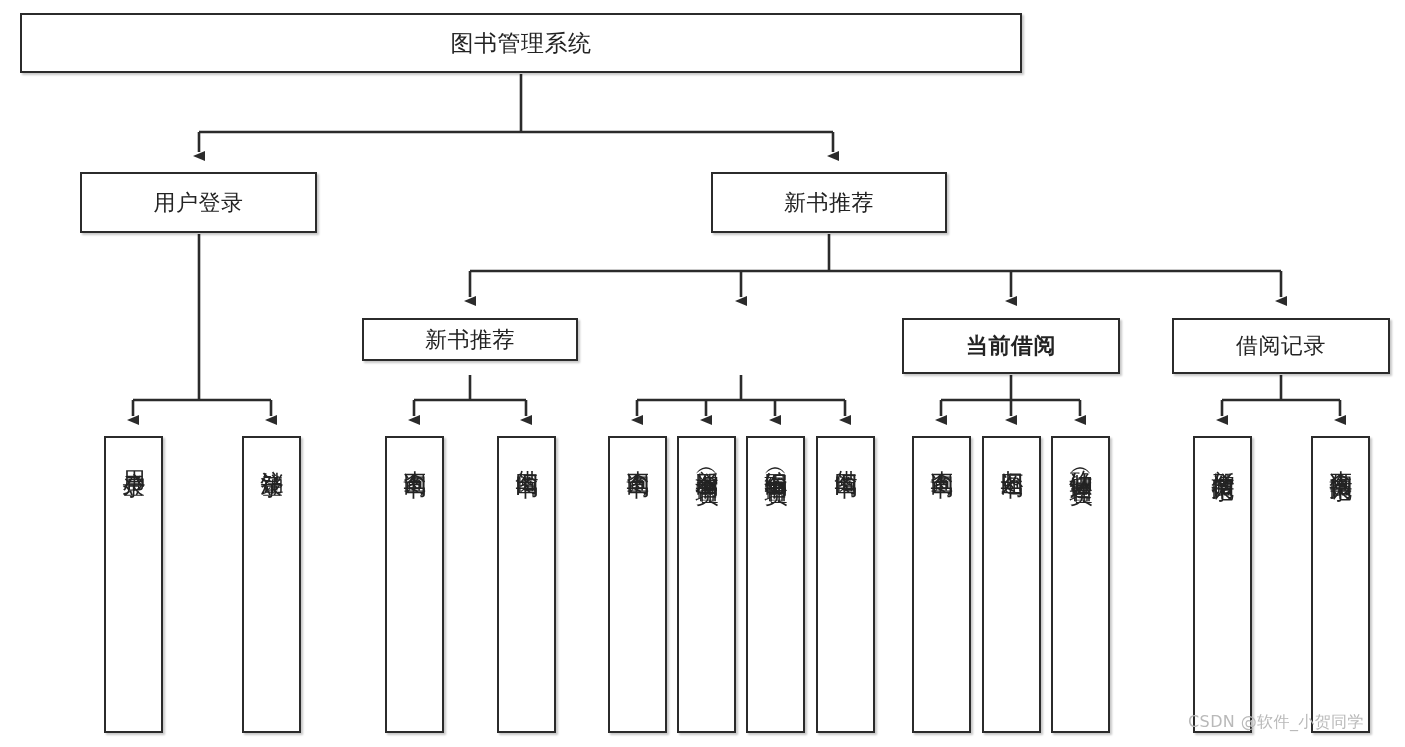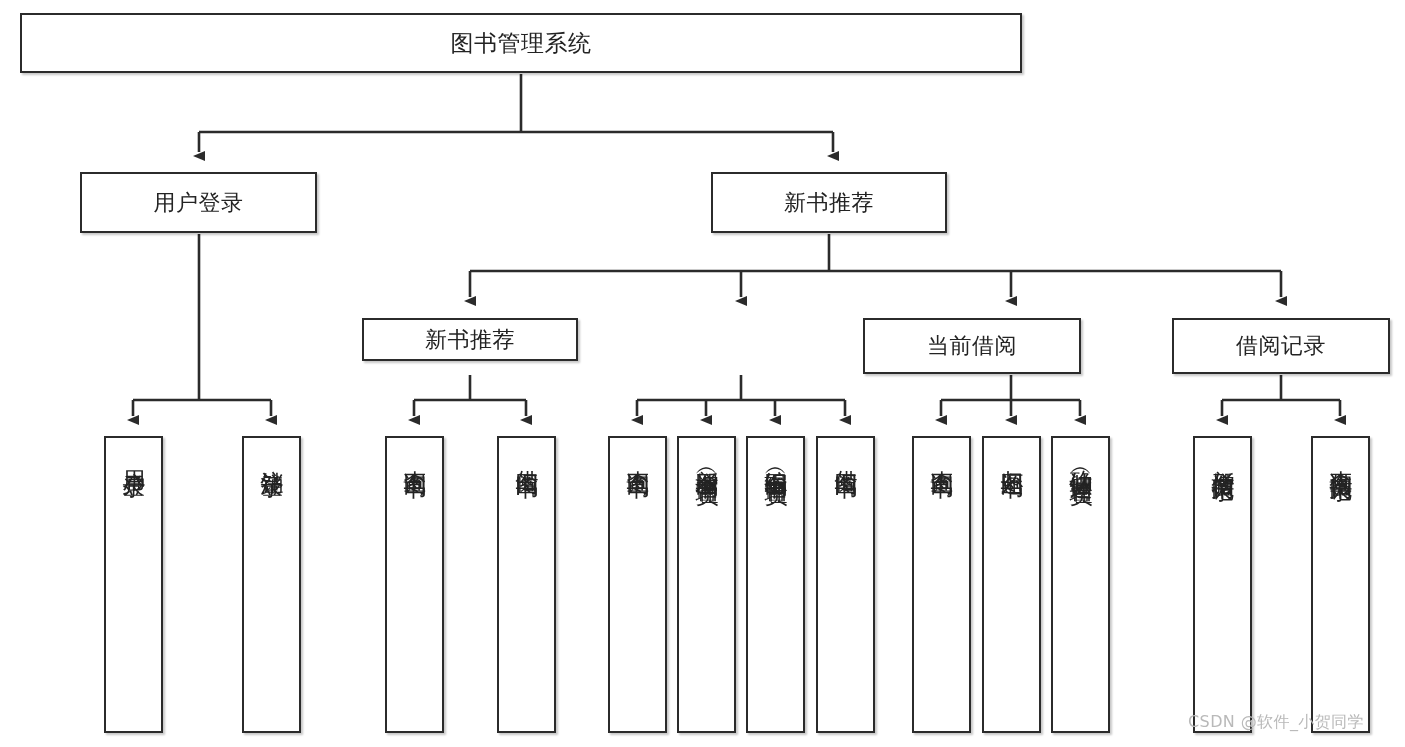--- a/index.html
+++ b/index.html
@@ -130,21 +130,21 @@
   <div class="node" style="left:80px; top:172px; width:237px; height:61px;">
     <span class="label">用户登录</span>
   </div>
   <div class="node" style="left:711px; top:172px; width:236px; height:61px;">
     <span class="label">新书推荐</span>
   </div>
 
   <div class="node" style="left:362px; top:318px; width:216px; height:43px;">
     <span class="label">新书推荐</span>
   </div>
-  <div class="node" style="left:863px; top:318px; width:218px; height:56px;">
+  <div class="node" style="left:902px; top:318px; width:218px; height:56px;font-weight:bold;">
     <span class="label">当前借阅</span>
   </div>
   <div class="node" style="left:1172px; top:318px; width:218px; height:56px;">
     <span class="label">借阅记录</span>
   </div>
 
   <div class="node vertical" style="left:104px; top:436px; width:59px; height:297px;">
     <span class="label">用户登录</span>
   </div>
   <div class="node vertical" style="left:242px; top:436px; width:59px; height:297px;">

